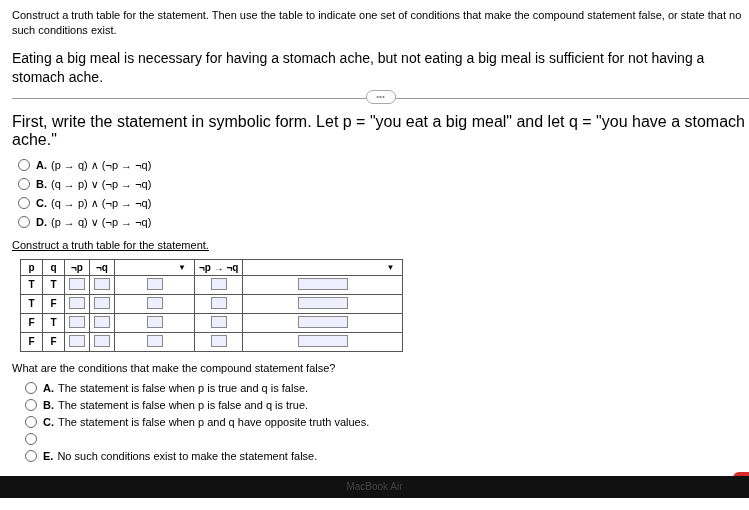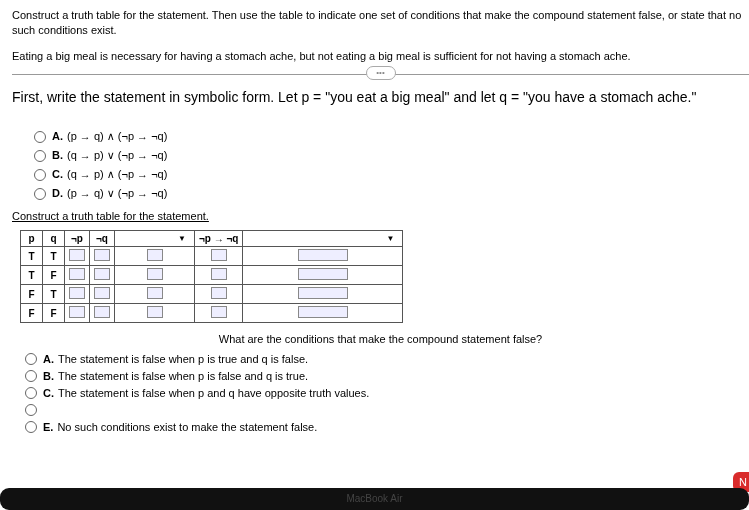--- a/index.html
+++ b/index.html
@@ -7,32 +7,32 @@
     font-family: Arial, Helvetica, sans-serif;
     background: #fff;
     width: 749px;
     height: 510px;
     overflow: hidden;
     position: relative;
     color: #000;
   }
   .content { padding: 8px 0 4px 12px; }
   .instr { font-size: 11px; line-height: 1.4; margin-bottom: 10px; }
-  .stmt { font-size: 11px; line-height: 1.4; }
+  .stmt { font-size: 14px; line-height: 1.4; }
   .hr-wrap { position: relative; margin: 10px 0 14px; }
   .hr-line { border: none; border-top: 1px solid #999; }
   .hr-pill {
     position: absolute; left: 50%; top: -8px; transform: translateX(-50%);
     background: #fff; border: 1px solid #aaa; border-radius: 10px;
     width: 30px; height: 14px; font-size: 8px; color: #888;
     text-align: center; line-height: 12px;
   }
-  .subq { font-size: 14px; margin-bottom: 25px; }
+  .subq { font-size: 16px; margin-bottom: 10px; }
   .opts { margin: 0 0 10px 6px; }
-  .opt-row { display: flex; align-items: center; gap: 6px; margin: 6px 16px; font-size: 11px; }
+  .opt-row { display: flex; align-items: center; gap: 6px; margin: 6px 0; font-size: 11px; }
   .radio {
     width: 12px; height: 12px; border: 1px solid #666; border-radius: 50%;
     display: inline-block; flex-shrink: 0;
   }
   .opt-letter { font-weight: bold; margin-right: 4px; }
   .tbl-instr { font-size: 11px; margin: 10px 0 8px 0; text-decoration: underline; }
   table.truth { border-collapse: collapse; margin: 0 0 10px 8px; }
   table.truth td, table.truth th {
     border: 1px solid #555; font-size: 10px; font-weight: bold;
     text-align: center; padding: 2px 4px; height: 16px;
@@ -44,33 +44,32 @@
   .dd-inner {
     display: flex; justify-content: space-between; align-items: center;
     padding: 0 4px;
   }
   .dd-arrow { font-size: 8px; }
   .inp {
     width: 16px; height: 12px; border: 1px solid #888; background: #eef;
     display: inline-block;
   }
   .inp-wide { width: 50px; height: 12px; border: 1px solid #888; background: #eef; display: inline-block; }
-  .q2 { font-size: 11px; margin: 8px 0 8px 0; text-align: center; }
+  .q2 { font-size: 11px; margin: 8px 0 8px 0; }
   .opts2 { margin-left: 6px; }
   .opts2 .opt-row { margin: 5px 7px; }
   .next-btn {
     position: absolute; right: -4px; bottom: 18px;
     background: #d92b2b; color: #fff; font-size: 11px;
     padding: 4px 6px; border-top-left-radius: 6px; border-bottom-left-radius: 6px;
   }
   .footer {
-    position: absolute; bottom: 0; left: 0; right: 0; height: 22px;
+    position: absolute; bottom: 12px; left: 0; right: 0; height: 22px;
     background: #111; color: #444; font-size: 10px; text-align: center;
     line-height: 22px;
-    border-radius: 9px;
   }
 </style>
 </head>
 <body>
 
 <div class="content">
   <div class="instr">Construct a truth table for the statement. Then use the table to indicate one set of conditions that make the compound statement false, or state that no such conditions exist.</div>
   <div class="stmt">Eating a big meal is necessary for having a stomach ache, but not eating a big meal is sufficient for not having a stomach ache.</div>
 
   <div class="hr-wrap">

